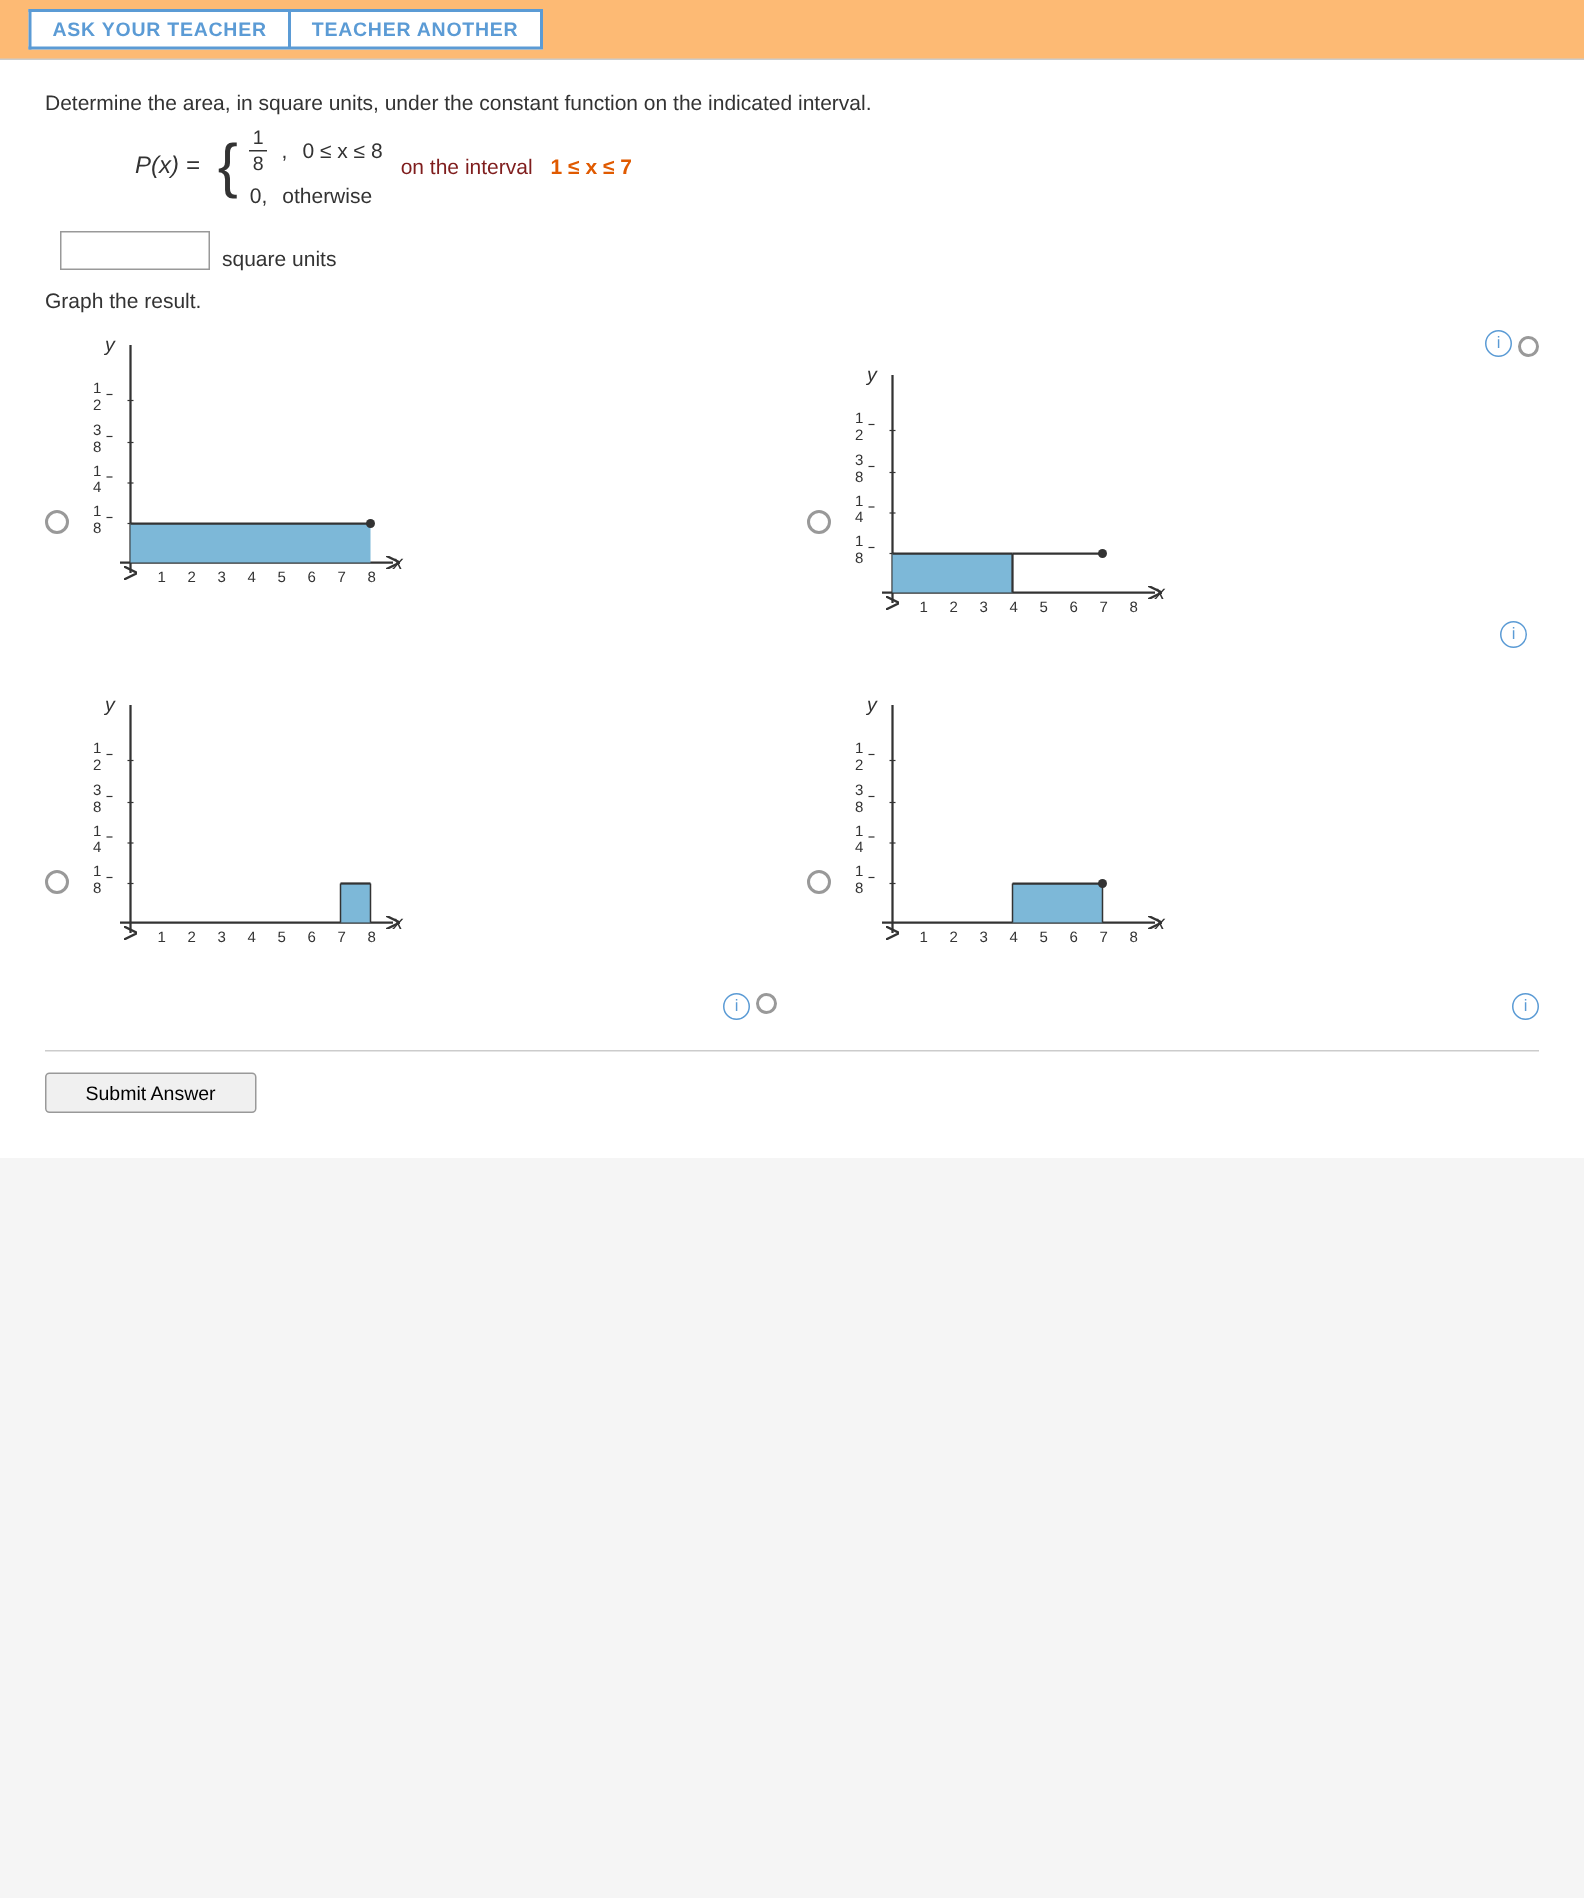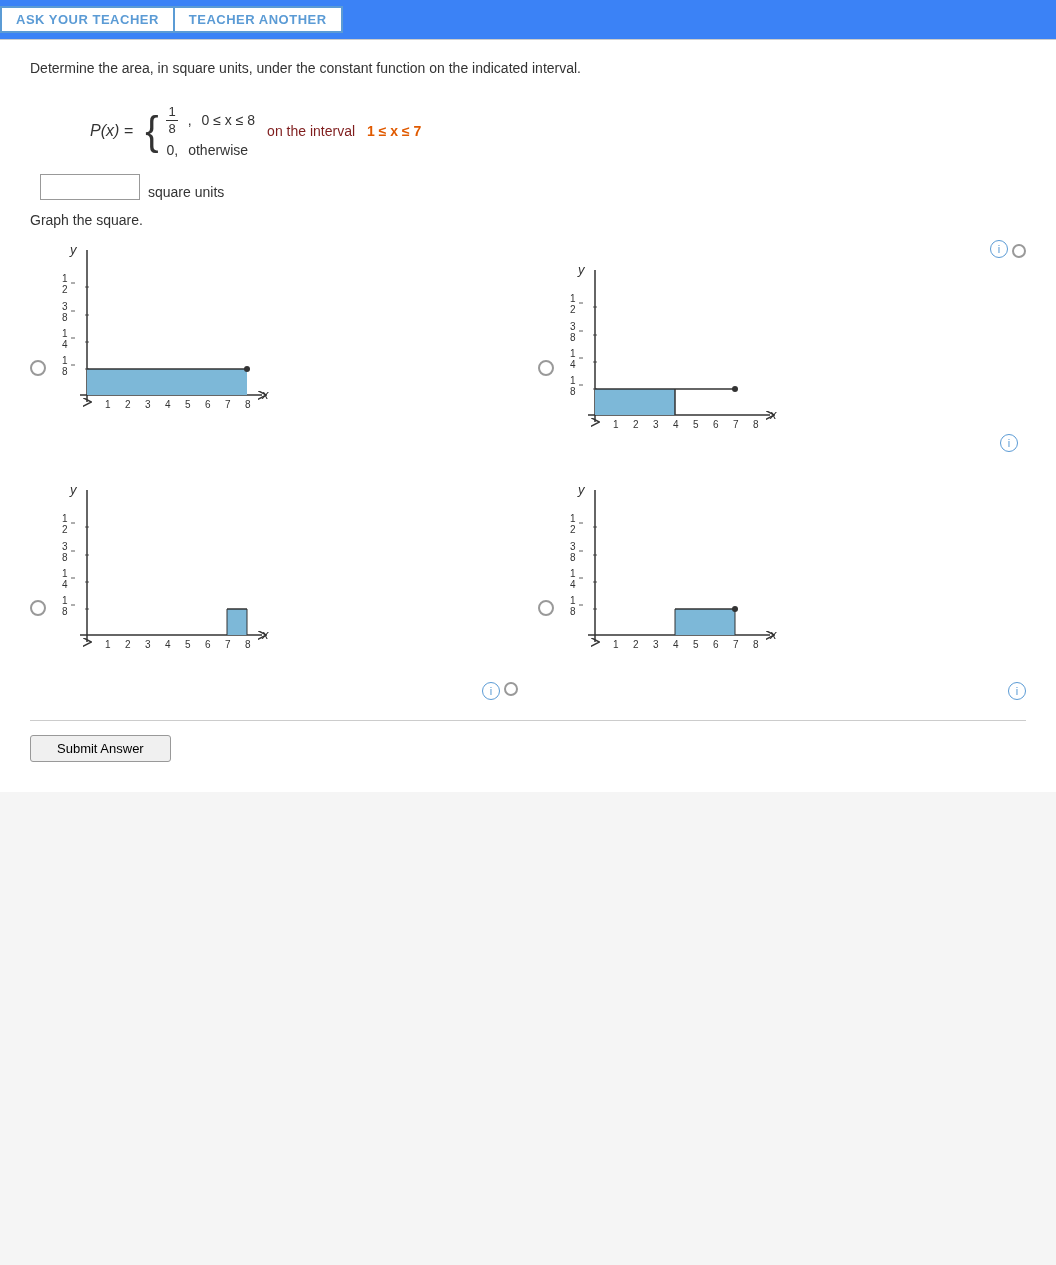--- a/index.html
+++ b/index.html
@@ -1,21 +1,21 @@
 <!DOCTYPE html>
 <html><head>
   <meta charset="utf-8">
   <style>
     * { box-sizing: border-box; margin: 0; padding: 0; }
     body { font-family: Arial, sans-serif; background: #f5f5f5; font-size: 14px; color: #333; }
 
     .top-bar {
-      background: #3b82f6;
+      background: #fdba74;
       border-bottom: 1px solid #ccc;
-      padding: 6px 0;
+      padding: 6px 19px;
       display: flex;
       gap: 0;
     }
     .top-btn {
       border: 2px solid #5b9bd5;
       background: #fff;
       color: #5b9bd5;
       padding: 4px 14px;
       font-size: 13px;
       font-weight: bold;
@@ -25,21 +25,21 @@
     .top-btn:first-child { border-right: none; }
 
     .main-content {
       background: #fff;
       padding: 20px 30px 30px 30px;
       max-width: 1056px;
     }
 
     .problem-text {
       font-size: 14px;
-      margin-bottom: 28px;
+      margin-bottom: 8px;
       color: #333;
     }
 
     .formula-block {
       display: flex;
       align-items: center;
       gap: 12px;
       margin-bottom: 16px;
       margin-left: 60px;
     }
@@ -237,21 +237,21 @@
     </div>
     <span class="interval-text">on the interval</span>
     <span class="interval-text interval-highlight">1 ≤ x ≤ 7</span>
   </div>
 
   <div class="answer-row">
     <input class="answer-input" type="text" placeholder="" style="">
     <span>square units</span>
   </div>
 
-  <p class="graph-section-title">Graph the square.</p>
+  <p class="graph-section-title">Graph the result.</p>
 
   <div class="graphs-grid">
 
     <div class="graph-container">
       <div class="radio-circle"></div>
       <div class="graph-area">
         <svg class="graph-svg" width="230" height="200">
 
           <text x="18" y="14" font-size="13" font-style="italic" fill="#333">y</text>
 

